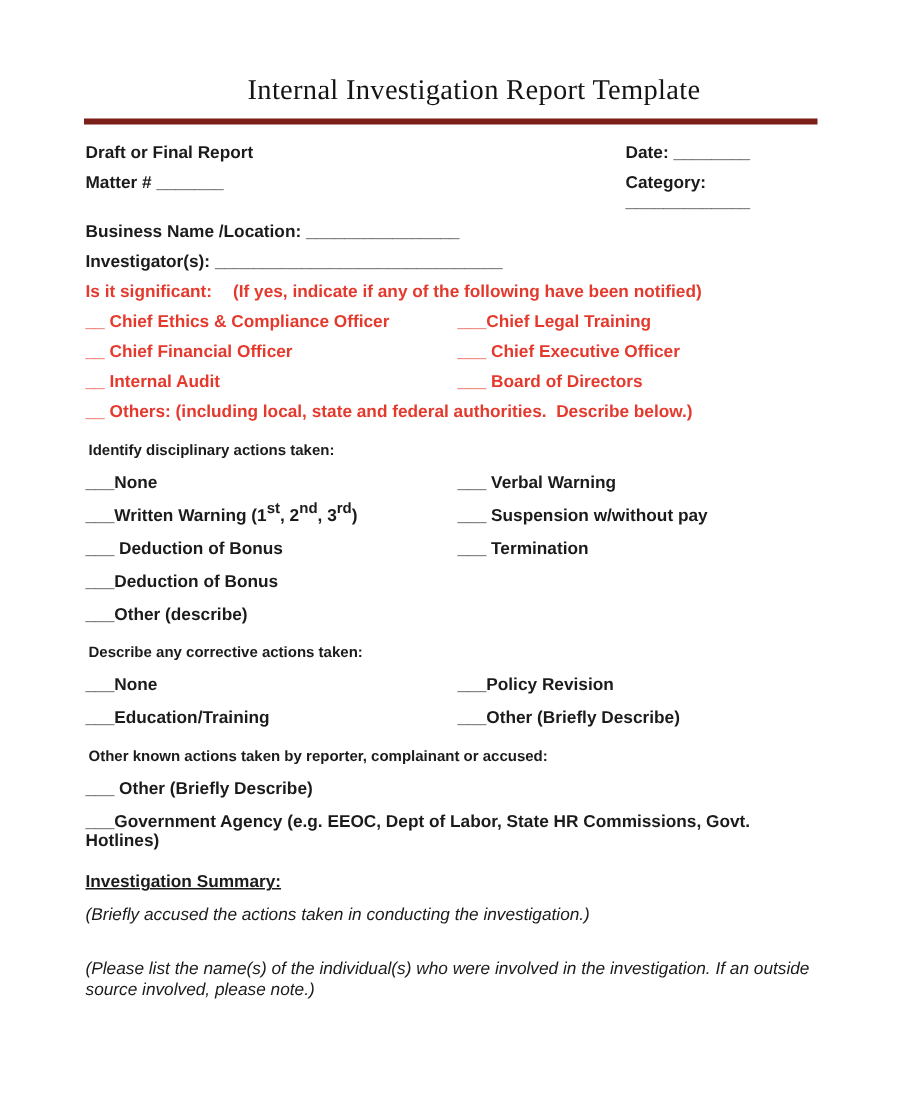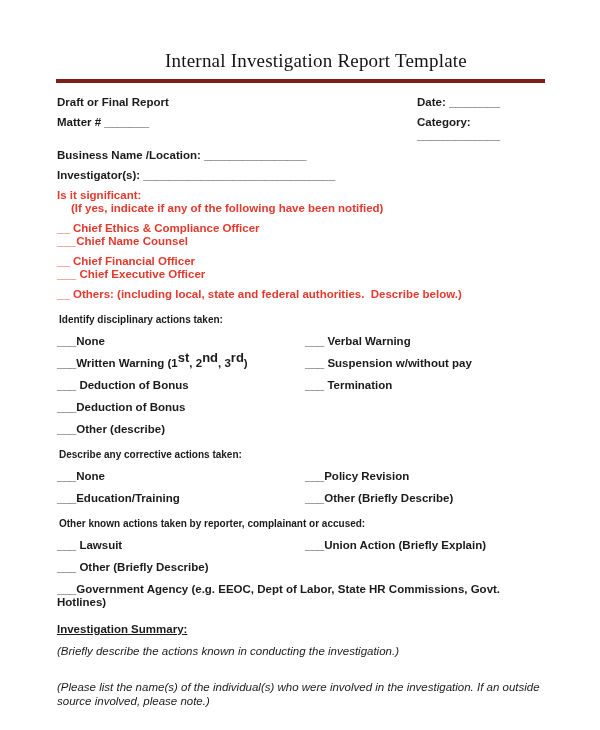--- a/index.html
+++ b/index.html
@@ -36,37 +36,37 @@
   }
   .row {
     display: flex;
     margin-bottom: 7px;
     line-height: 13px;
     white-space: pre-wrap;
   }
   .o-row { margin-bottom: 9px; }
   .hdr .left { width: 360px; flex: none; }
   .cols .left { width: 248px; flex: none; }
-  .red { color: var(--red-text, #e43a2e); flex-direction: column; }
+  .red { color: var(--red-text, #e43a2e); }
   .sig-note { margin-left: 14px; }
   .section-heading {
     margin: 12px 0 9px 2px;
     line-height: 13px;
     font-size: 10px;
     font-weight: bold;
   }
   .summary-heading {
     margin: 14px 0 8px 0;
     line-height: 13px;
     font-size: 11.5px;
     font-weight: bold;
     text-decoration: underline;
   }
   sup {
-    font-size: 13px;
+    font-size: 10px;
     line-height: 0;
     vertical-align: super;
   }
   .note {
     font-style: italic;
     font-weight: normal;
     font-size: 11.5px;
     line-height: 14px;
     margin: 0;
     white-space: normal;
@@ -97,25 +97,29 @@
     <div class="row">
       <span>Investigator(s): ______________________________</span>
     </div>
 
     <div class="row red">
       <span>Is it significant:</span>
       <span class="sig-note">(If yes, indicate if any of the following have been notified)</span>
     </div>
     <div class="row cols red">
       <span class="left">__ Chief Ethics &amp; Compliance Officer</span>
-      <span>___Chief Name Counsel</span>
+      <span>___Chief Legal Training</span>
     </div>
     <div class="row cols red">
       <span class="left">__ Chief Financial Officer</span>
       <span>___ Chief Executive Officer</span>
+    </div>
+    <div class="row cols red">
+      <span class="left">__ Internal Audit</span>
+      <span>___ Board of Directors</span>
     </div>
     <div class="row red">
       <span>__ Others: (including local, state and federal authorities.  Describe below.)</span>
     </div>
 
     <div class="section-heading">Identify disciplinary actions taken:</div>
     <div class="row cols o-row">
       <span class="left">___None</span>
       <span>___ Verbal Warning</span>
     </div>
@@ -139,28 +143,24 @@
       <span class="left">___None</span>
       <span>___Policy Revision</span>
     </div>
     <div class="row cols o-row">
       <span class="left">___Education/Training</span>
       <span>___Other (Briefly Describe)</span>
     </div>
 
     <div class="section-heading">Other known actions taken by reporter, complainant or accused:</div>
     <div class="row cols o-row">
-      <span class="left">___ Lawsuit</span>
-      <span>___Union Action (Briefly Explain)</span>
-    </div>
-    <div class="row cols o-row">
       <span class="left">___ Other (Briefly Describe)</span>
     </div>
     <div class="row o-row">
       <span>___Government Agency (e.g. EEOC, Dept of Labor, State HR Commissions, Govt. Hotlines)</span>
     </div>
 
     <div class="summary-heading">Investigation Summary:</div>
-    <p class="note">(Briefly describe the actions known in conducting the investigation.)</p>
+    <p class="note">(Briefly accused the actions taken in conducting the investigation.)</p>
     <p class="note note2">(Please list the name(s) of the individual(s) who were involved in the investigation. If an outside source involved, please note.)</p>
 
   </div>
 </div>
 
 </body></html>

